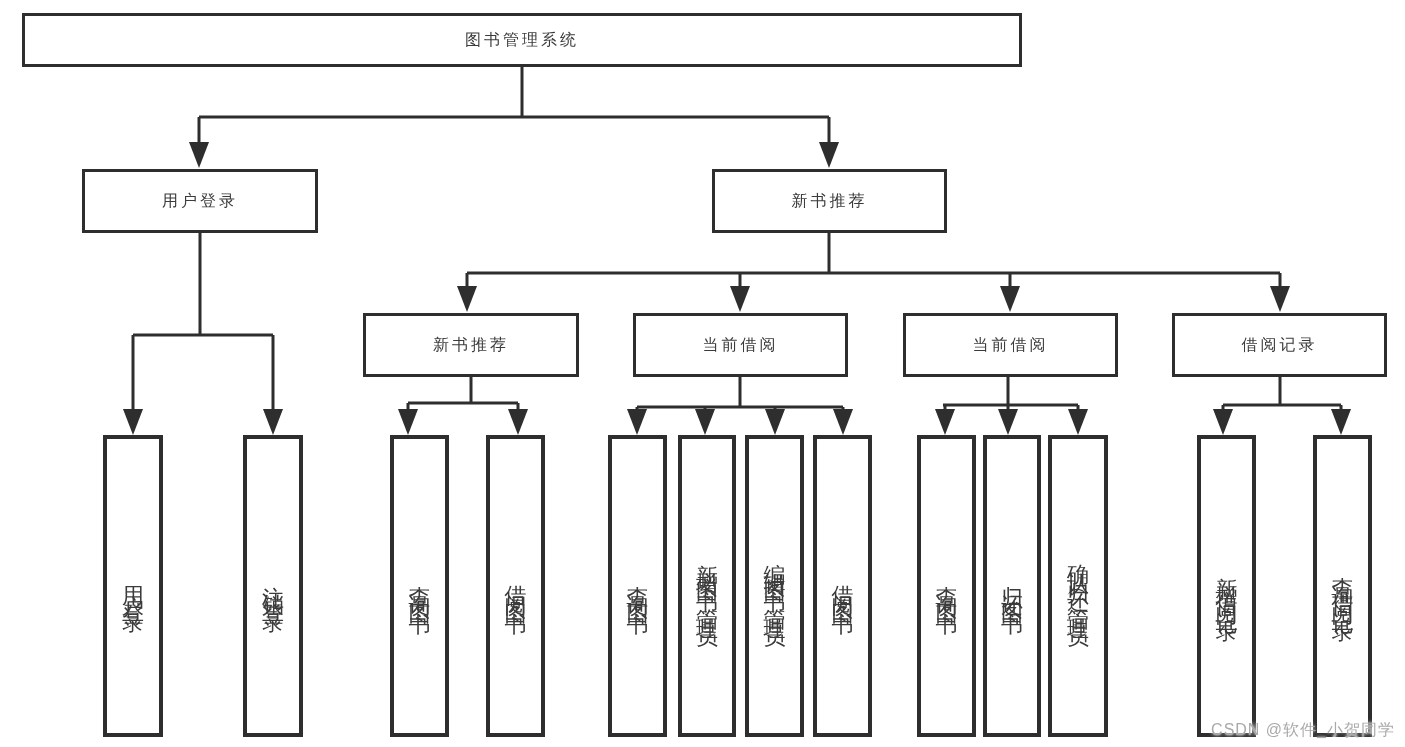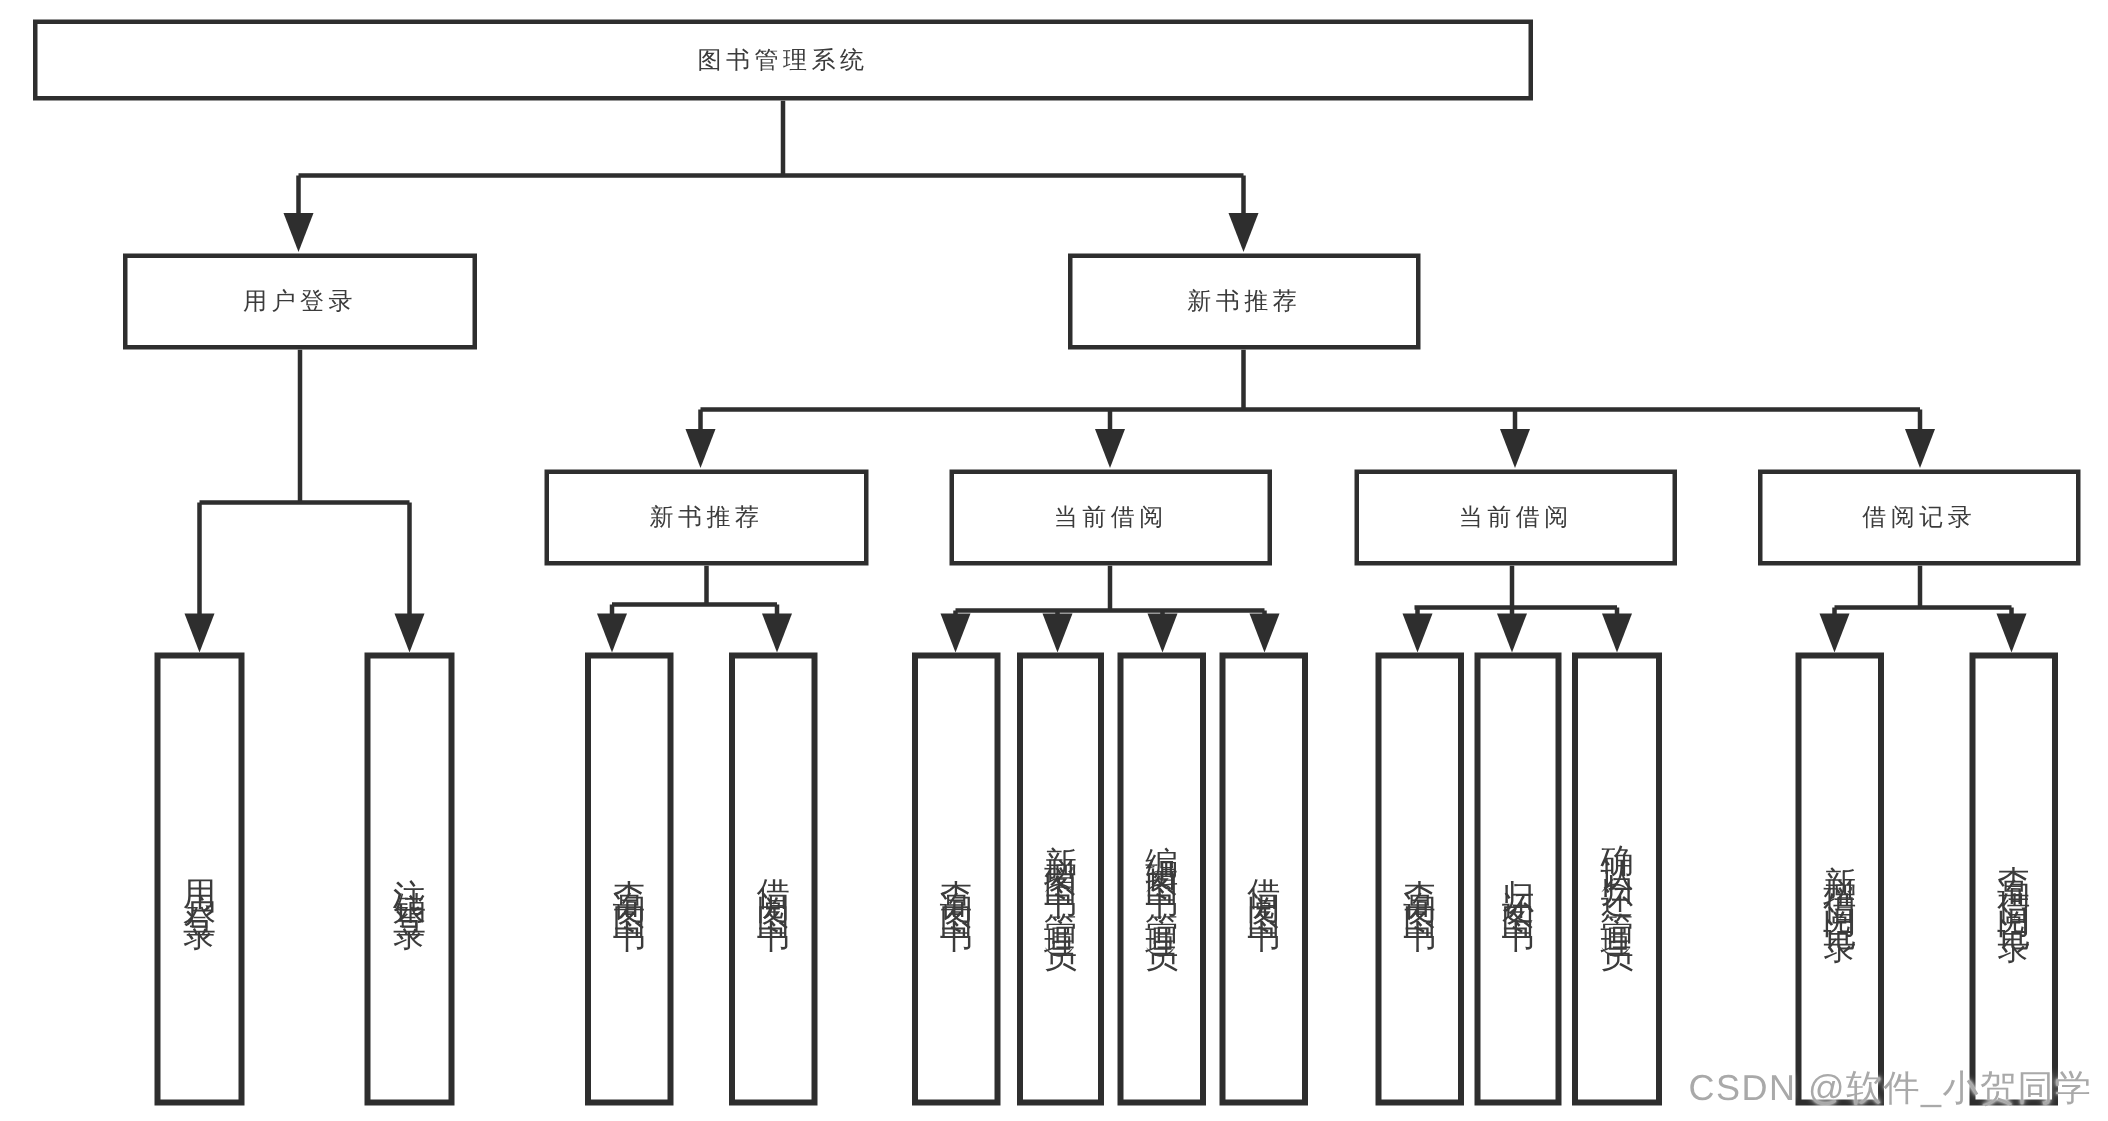--- a/index.html
+++ b/index.html
@@ -27,21 +27,21 @@
     writing-mode:vertical-rl;
     text-orientation:mixed;
     font-size:22px;
     letter-spacing:9px;
     white-space:normal;
     line-height:1;
   }
   .watermark {
     position:absolute;
     right:10px; bottom:6px;
-    font-size:24px;
+    font-size:16px;
     letter-spacing:1px;
     color:#a9a9a9;
     text-shadow:0 0 4px #ffffff, 0 0 2px #ffffff;
   }
 </style>
 </head>
 <body>
 
 <div class="stage">
 

